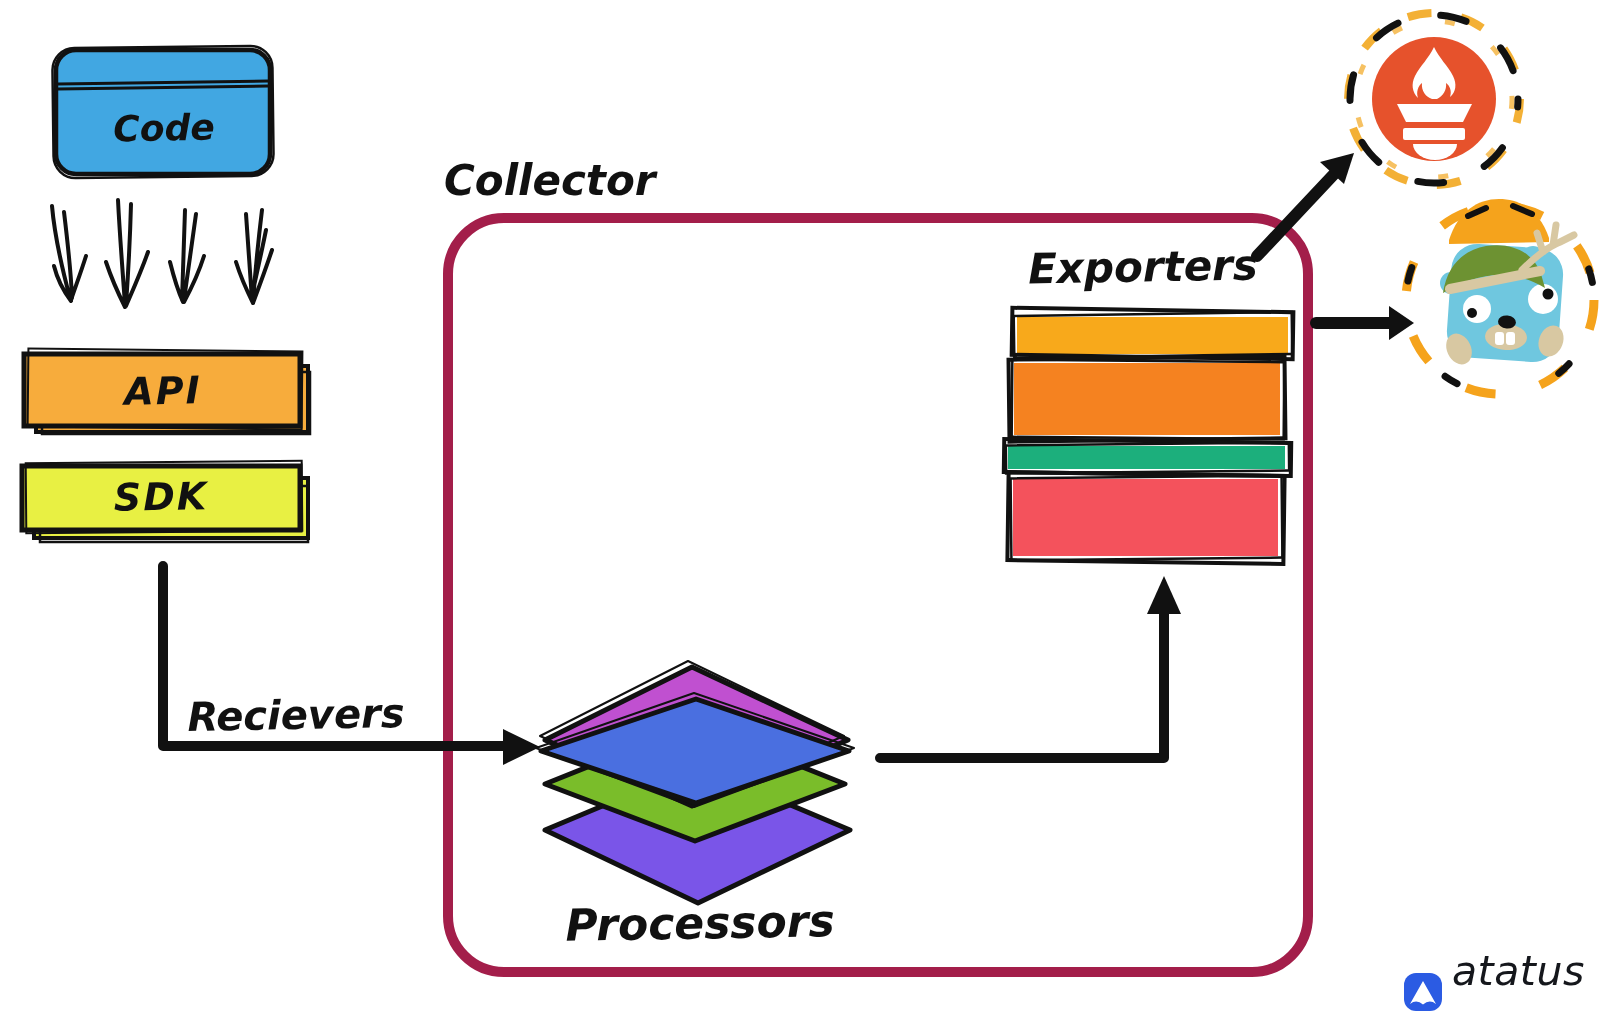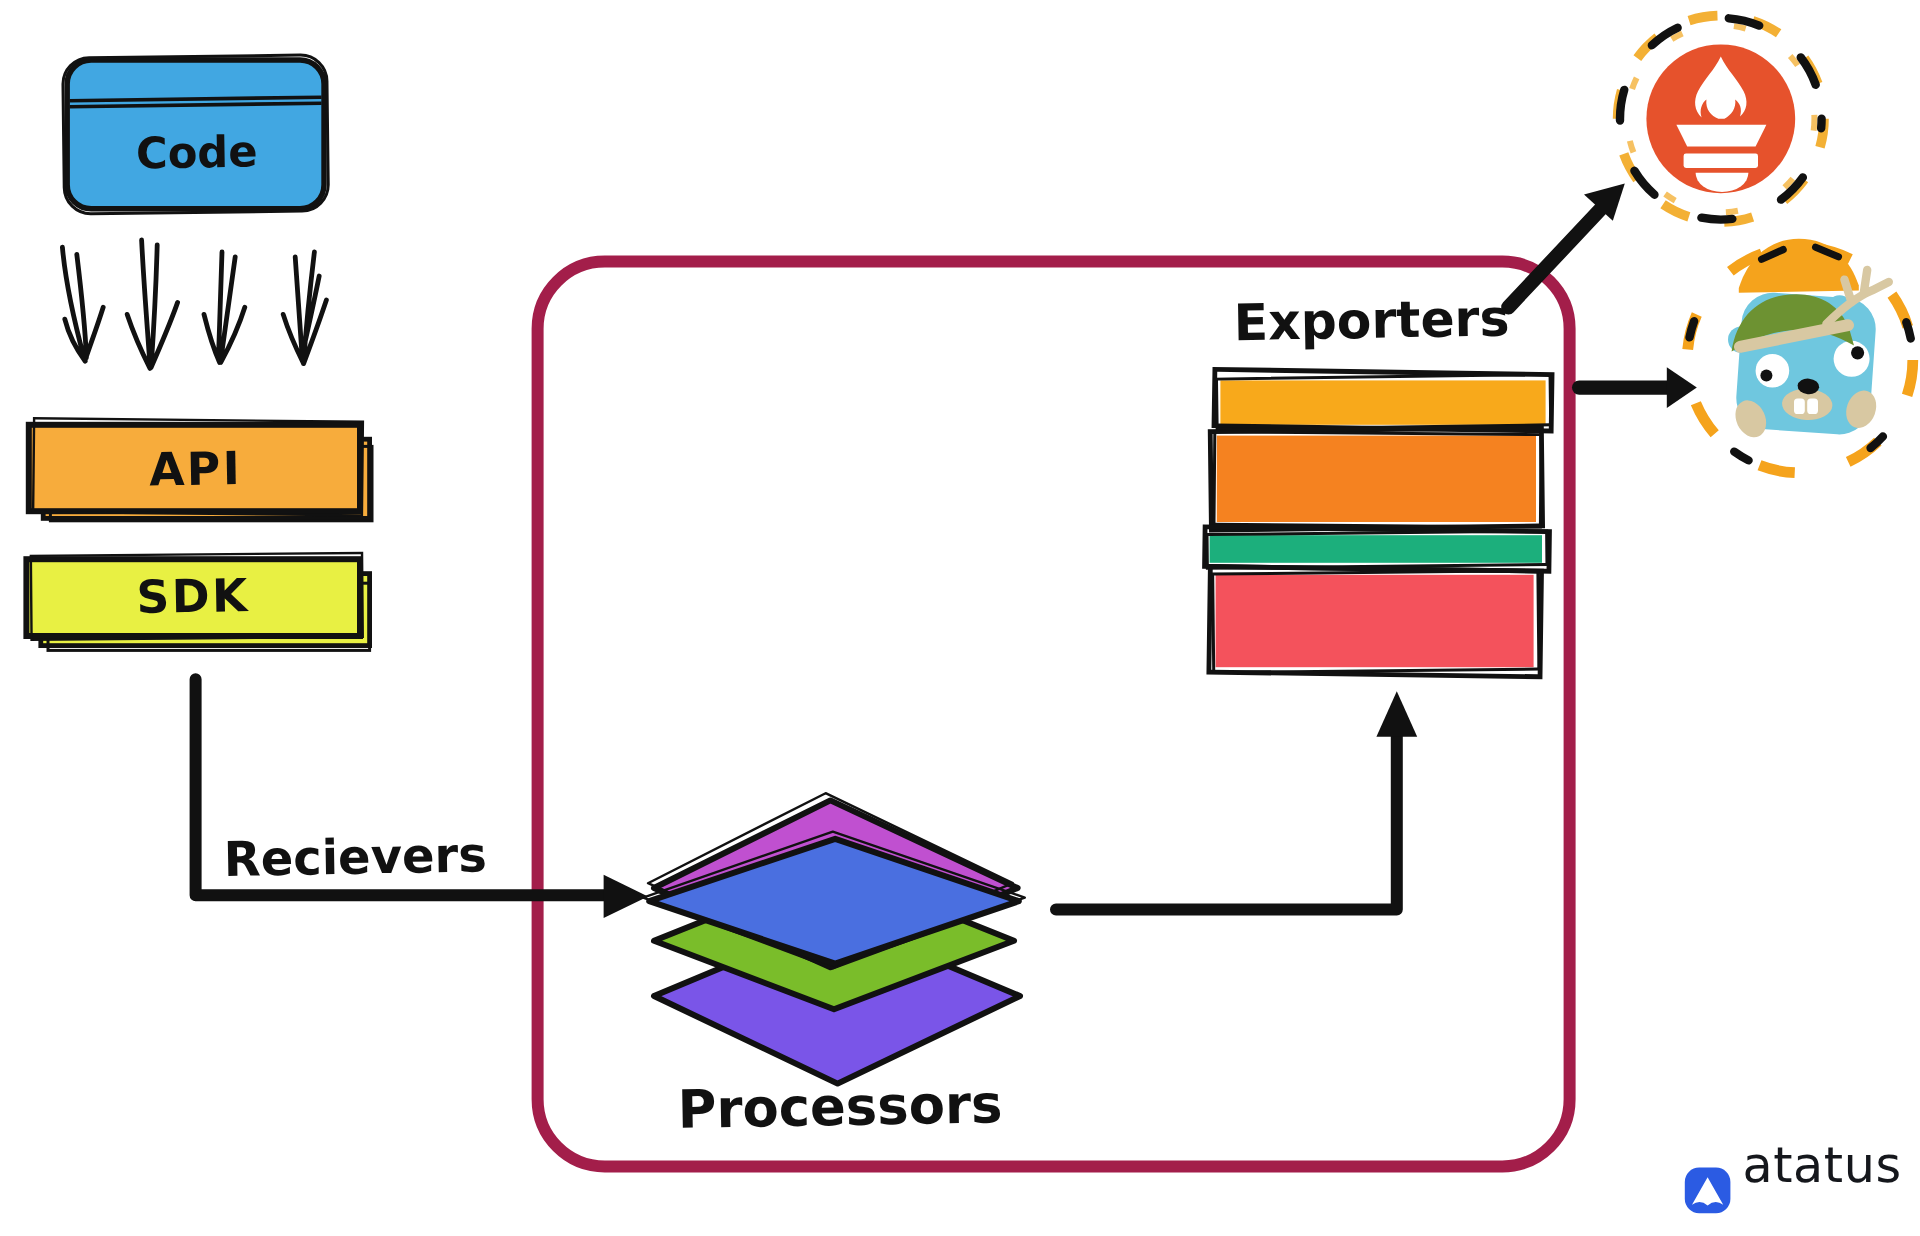--- a/index.html
+++ b/index.html
@@ -1,18 +1,18 @@
 <!DOCTYPE html>
 <html><head>
 <meta charset="utf-8">
 <style>
   html,body{margin:0;padding:0;background:#ffffff;}
   .canvas{
     position:relative;width:1600px;height:1030px;background:#ffffff;
-    overflow:hidden;font-family:"DejaVu Sans",sans-serif;
+    overflow:hidden;font-family:"DejaVu Sans",sans-serif;font-style:italic;
   }
   svg.scene{position:absolute;left:0;top:0;width:1600px;height:1030px;}
   .lbl{
     position:absolute;color:#111111;font-weight:700;white-space:nowrap;
     font-family:"DejaVu Sans",sans-serif;
   }
   .center{transform:translate(-50%,-50%) rotate(-1deg);}
   .lbl-code{left:164px;top:128px;font-size:36px;}
   .lbl-api{left:163px;top:391px;font-size:38px;letter-spacing:2px;}
   .lbl-sdk{left:161px;top:497px;font-size:38px;letter-spacing:2px;}
@@ -156,17 +156,18 @@
     <rect x="1404" y="973" width="38" height="38" rx="12" fill="#2B5BE3"></rect>
     <path d="M1423,981 L1436,1004 Q1429.5,999 1423,1004.5 Q1416.5,999 1410,1004 Z" fill="#ffffff"></path>
   </g>
 
 </svg>
 
 <div class="lbl lbl-code center">Code</div>
 <div class="lbl lbl-api center">API</div>
 <div class="lbl lbl-sdk center">SDK</div>
 <div class="lbl lbl-receivers center">Recievers</div>
+<div class="lbl lbl-collector">Collector</div>
 <div class="lbl lbl-processors center">Processors</div>
 <div class="lbl lbl-exporters center">Exporters</div>
 <div class="brand-word">atatus</div>
 
 </div>
 
 </body></html>

